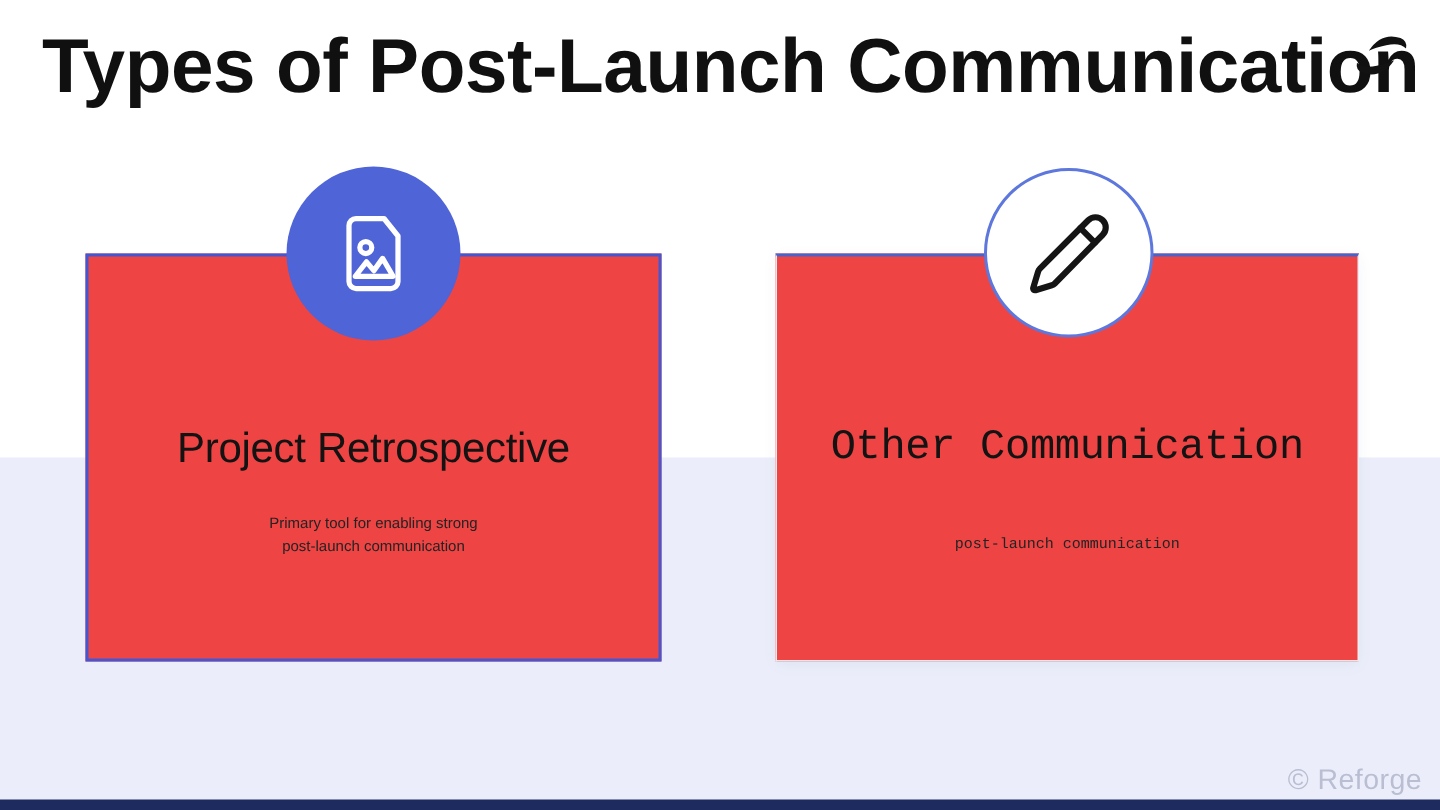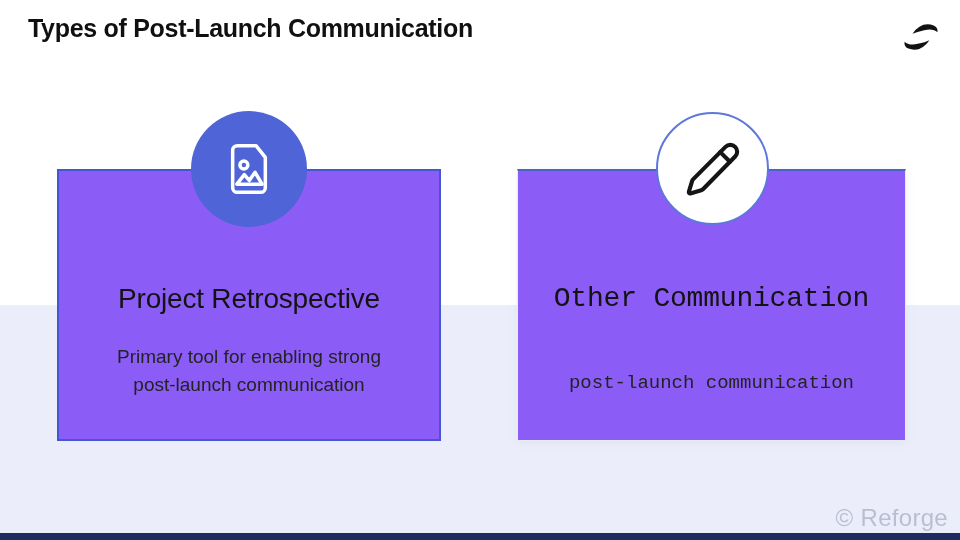--- a/index.html
+++ b/index.html
@@ -4,45 +4,45 @@
 <style>
   html,body{margin:0;padding:0;background:#fff;}
   .slide{
     position:relative;width:960px;height:540px;overflow:hidden;background:#ffffff;
     font-family:"Liberation Sans","DejaVu Sans",sans-serif;
   }
   .band{position:absolute;top:305px;left:0;width:100%;height:235px;background:#ebeefa;}
   .footer-bar{position:absolute;bottom:0;left:0;width:100%;height:7px;background:#1d2b5e;}
   .title{
     position:absolute;top:14px;left:28px;margin:0;
-    font-size:25px;font-weight:bold;letter-spacing:-0.3px;color:#101010;white-space:nowrap;
+    font-size:51px;font-weight:bold;letter-spacing:-0.3px;color:#101010;white-space:nowrap;
   }
   .logo{position:absolute;top:18px;right:20px;width:38px;height:38px;}
   .card{
-    position:absolute;top:169px;height:272px;background:#8b5cf6;
+    position:absolute;top:169px;height:272px;background:#ef4444;
     box-sizing:border-box;text-align:center;
   }
   .card-left{left:57px;width:384px;border:2px solid #4457d1;}
   .card-right{
     left:517px;width:389px;border:1px solid #eaebf2;border-top:2px solid #4a63c9;
     box-shadow:0 2px 10px rgba(40,60,120,0.06);
     font-family:Liberation Mono, monospace;
   }
   .card h2{margin:112px 0 0;font-size:28px;font-weight:normal;color:#131313;letter-spacing:-0.2px;}
-  .card p{margin:28px 0 0;font-size:19px;line-height:1.45;color:#232323;text-align:center;}
+  .card p{margin:28px 0 0;font-size:10px;line-height:1.45;color:#232323;text-align:center;}
   .icon-circle{
     position:absolute;border-radius:50%;
     display:flex;align-items:center;justify-content:center;z-index:2;
   }
   .circle-left{left:191px;top:111px;width:116px;height:116px;background:#4f64d6;}
   .circle-right{
     left:656px;top:112px;width:113px;height:113px;background:#ffffff;
     border:2px solid #5d77dd;box-sizing:border-box;
   }
-  .watermark{position:absolute;right:12px;bottom:8px;font-size:24px;color:#b9bed2;letter-spacing:0.3px;}
+  .watermark{position:absolute;right:12px;bottom:8px;font-size:19px;color:#b9bed2;letter-spacing:0.3px;}
 </style>
 </head>
 <body>
 
 <div class="slide">
 
   <div class="band"></div>
 
   <h1 class="title">Types of Post-Launch Communication</h1>
 

